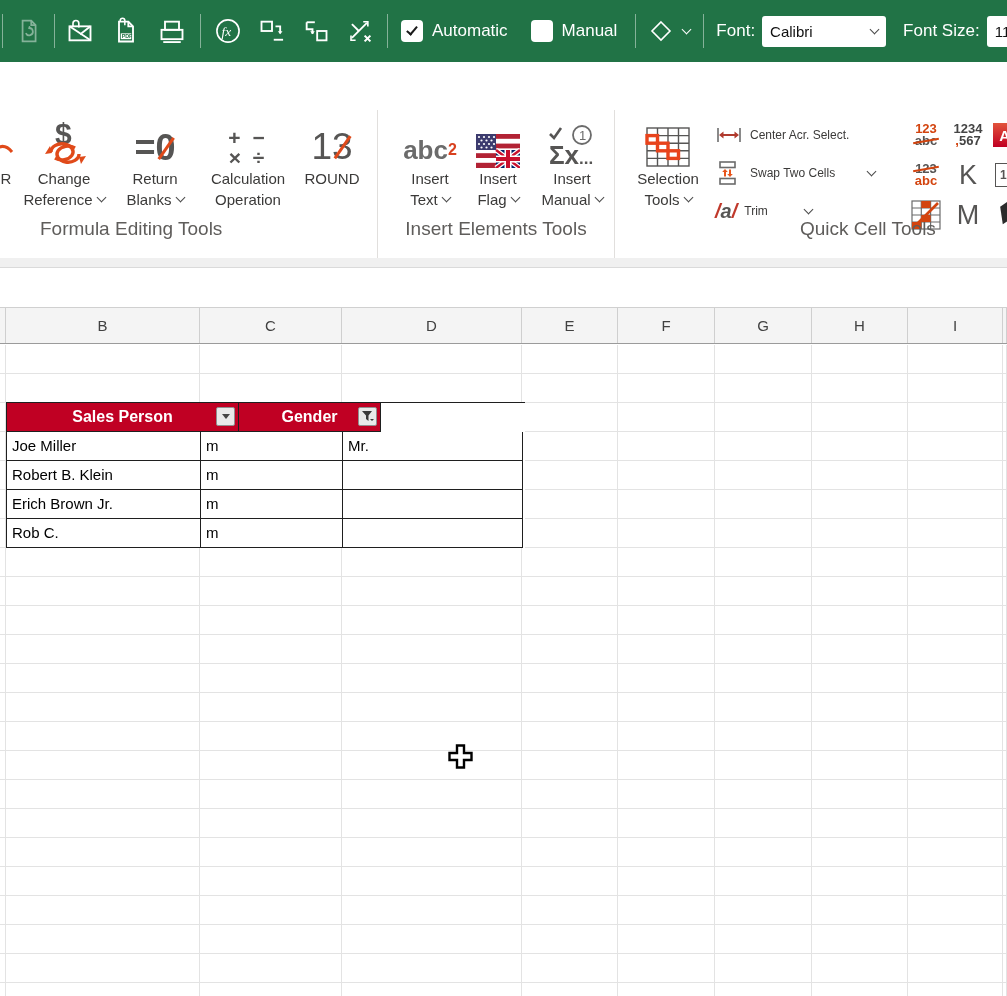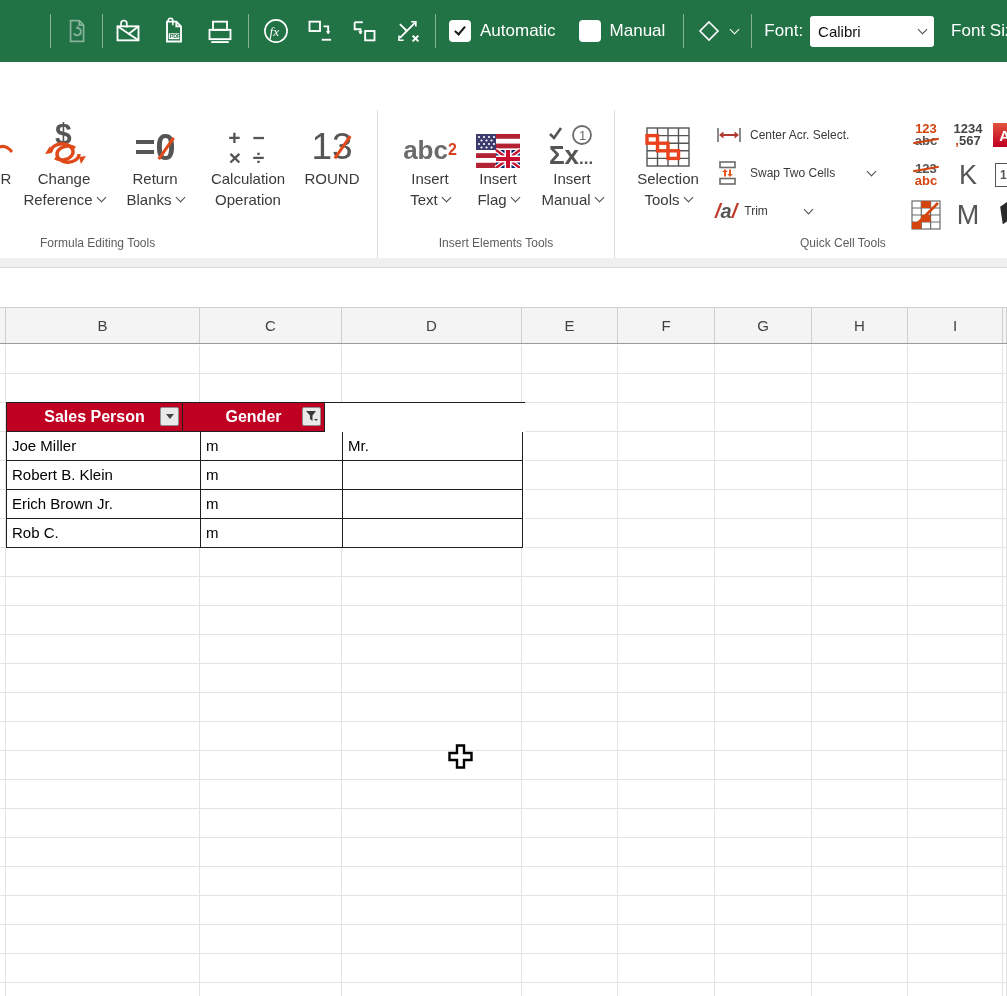--- a/index.html
+++ b/index.html
@@ -2,21 +2,21 @@
 <html><head>
 <meta charset="utf-8">
 <style>
   html,body{margin:0;padding:0;background:#fff;}
   *{box-sizing:border-box;}
   #app{position:relative;width:1007px;height:996px;overflow:hidden;
        font-family:"Liberation Sans",sans-serif;background:#fff;}
 
   
   .qat{position:absolute;left:0;top:0;width:1007px;height:62px;background:#217346;
-       display:flex;align-items:center;overflow:hidden;padding-left:48px;}
+       display:flex;align-items:center;overflow:hidden;}
   .qsep{width:1px;height:34px;background:rgba(255,255,255,.45);flex:0 0 1px;}
   .qicon{width:30px;height:30px;display:flex;align-items:center;justify-content:center;flex:0 0 auto;cursor:pointer;}
   .qicon svg{display:block;}
   .qlabel{color:#fff;font-size:17px;white-space:nowrap;}
   .qcheck{width:22px;height:22px;background:#fff;border-radius:4px;display:flex;align-items:center;justify-content:center;flex:0 0 22px;cursor:pointer;}
   .qcheckmark{width:6px;height:11px;border-right:2.2px solid #1a1a1a;border-bottom:2.2px solid #1a1a1a;transform:rotate(40deg);margin-top:-3px;}
   .qselect{height:31px;background:#fff;border-radius:3px;display:flex;align-items:center;
            padding:0 8px;font-size:15px;color:#111;justify-content:space-between;flex:0 0 auto;cursor:pointer;}
   .chev{width:7px;height:7px;border-right:1.8px solid #4a4a4a;border-bottom:1.8px solid #4a4a4a;
         transform:rotate(45deg);display:inline-block;flex:0 0 auto;margin-top:-4px;}
@@ -24,21 +24,21 @@
 
   
   .tabs{position:absolute;left:0;top:62px;width:1007px;height:48px;background:#f3f2f1;
         display:flex;align-items:flex-end;padding:0 0 0 0;}
   .tab{font-size:17px;color:#444;padding:0 14px 13px 14px;white-space:nowrap;cursor:pointer;}
   .tab.active{font-weight:bold;color:#1b1a19;border-bottom:3px solid #217346;padding-bottom:10px;}
 
   
   .ribbon{position:absolute;left:0;top:110px;width:1007px;height:148px;background:#fff;}
   .group{position:absolute;top:0;height:148px;border-right:1px solid #e1dfdd;}
-  .glabel{position:absolute;bottom:8px;font-size:12px;color:#5f5d5b;white-space:nowrap;}
+  .glabel{position:absolute;bottom:18px;font-size:19px;color:#5f5d5b;white-space:nowrap;}
   .bigbtn{display:flex;flex-direction:column;align-items:center;padding-top:6px;cursor:pointer;flex:0 0 auto;}
   .bicon{height:52px;display:flex;align-items:flex-end;justify-content:center;}
   .bl{font-size:15px;color:#3b3a39;line-height:21px;height:21px;display:flex;align-items:center;gap:5px;white-space:nowrap;}
   .rowbtn{height:38px;display:flex;align-items:center;gap:7px;cursor:pointer;white-space:nowrap;}
   .rowbtn .lbl{font-size:12px;color:#3b3a39;}
   .gray{color:#565554;}
   .orange{color:#e04a1a;}
   .slashwrap{position:relative;display:inline-block;}
   .slashwrap::after{content:"";position:absolute;left:-3px;right:-3px;top:48%;height:2.6px;background:#e04a1a;transform:rotate(-55deg);}
   .minigrid{position:absolute;left:292px;top:6px;width:140px;}
@@ -738,21 +738,21 @@
           <div class="gcell" style="width: 97px;"></div>
           <div class="gcell" style="width: 97px;"></div>
           <div class="gcell" style="width: 96px;"></div>
           <div class="gcell" style="width: 95px;"></div>
           <div class="gcell" style="width: 4px;"></div>
         </div>
       </div>
 
     <div class="stable">
       <div class="srow">
-        <div class="scell shead" style="width:176px">
+        <div class="scell shead" style="width:232px">
           <span>Sales Person</span>
           <div class="fbtn">
               <div class="tri"></div>
             </div>
         </div>
         <div class="scell shead" style="width:142px">
           <span>Gender</span>
           <div class="fbtn">
             <svg width="13" height="13" viewBox="0 0 13 13">
               <path d="M1 1h10L7.5 5.5V11L5 9V5.5z" fill="#3a3a3a"></path>

